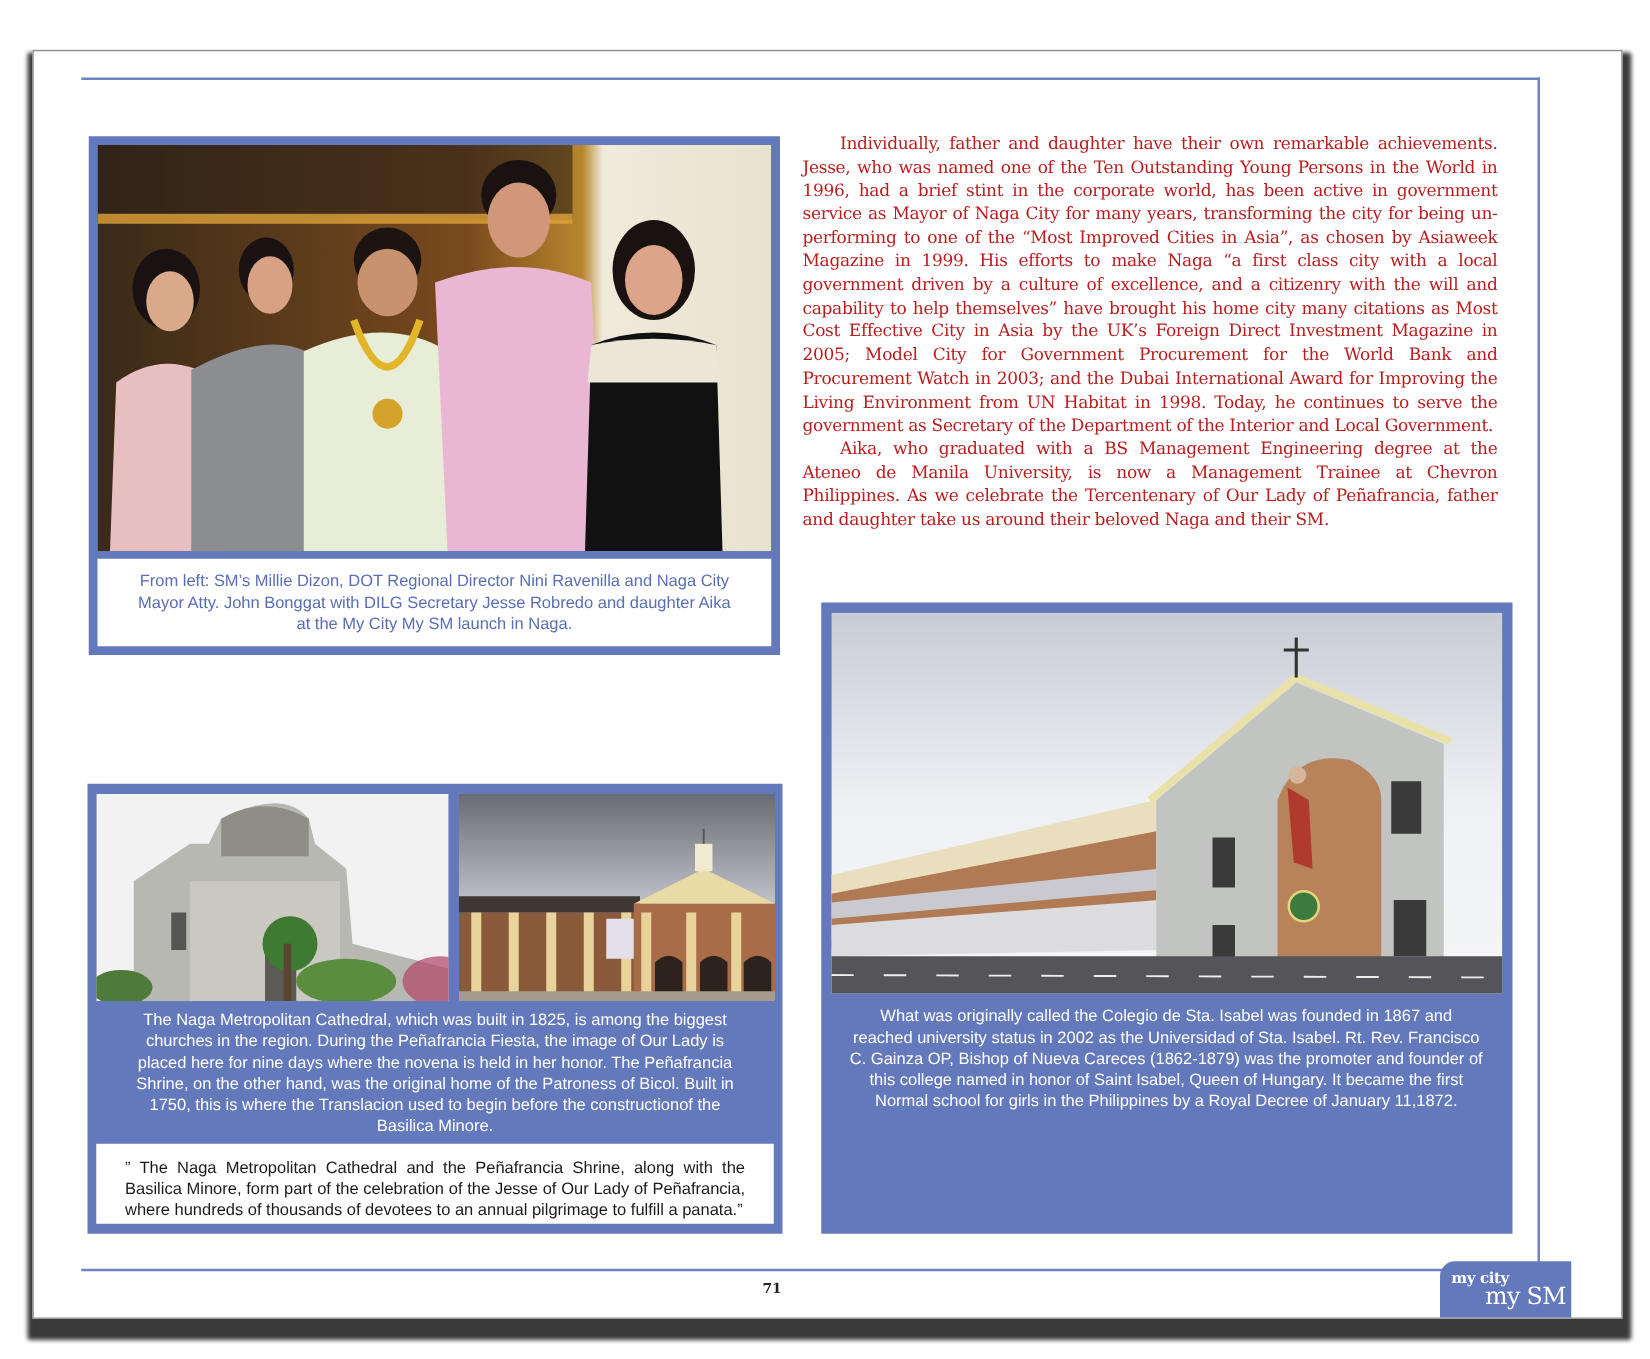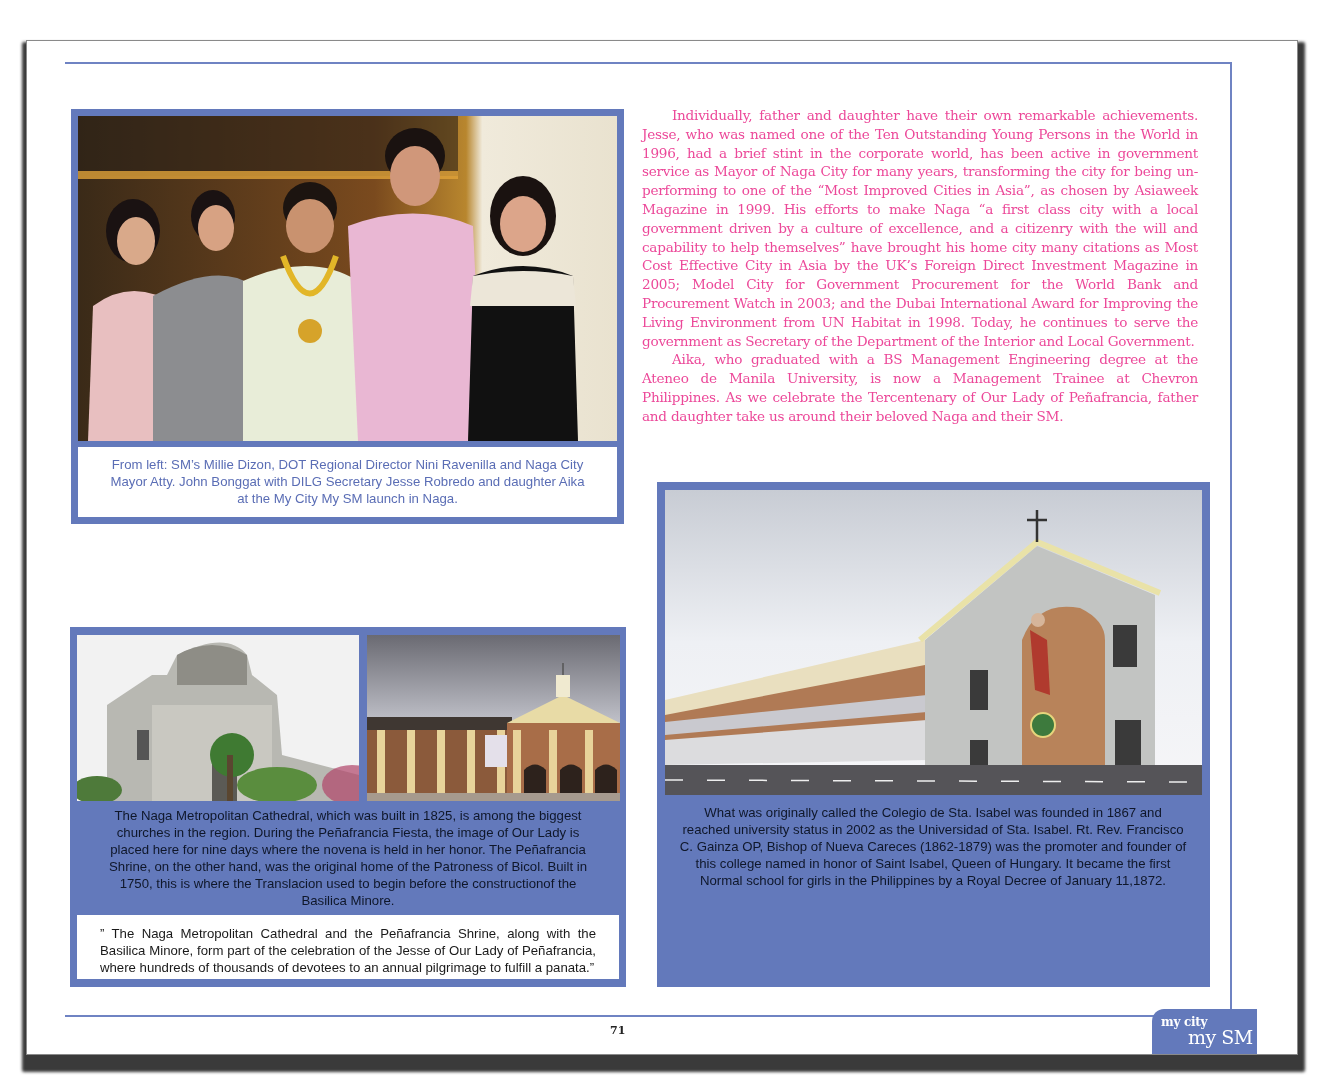--- a/index.html
+++ b/index.html
@@ -10,30 +10,30 @@
   .sheet-shadow { position: absolute; left: 22px; top: 42px; width: 1283px; height: 1030px; background: #3a3a3a; border-radius: 2px; filter: blur(1.5px); }
   .sheet { position: absolute; left: 26px; top: 40px; width: 1272px; height: 1015px; background: #ffffff; border: 1px solid #8a8a8a; }
 
   
   .rule { position: absolute; background: #6f83c3; }
   .rule-top { left: 65px; top: 62px; width: 1167px; height: 2px; }
   .rule-right { left: 1230px; top: 62px; width: 2px; height: 950px; }
   .rule-bottom { left: 65px; top: 1015px; width: 1090px; height: 2px; }
 
   
-  .article { position: absolute; left: 642px; top: 106px; width: 556px; font-family: "DejaVu Serif", serif; font-size: 13.6px; line-height: 18.8px; color: #ec4899; text-align: justify; letter-spacing: -0.25px; }
+  .article { position: absolute; left: 642px; top: 106px; width: 556px; font-family: "DejaVu Serif", serif; font-size: 13.6px; line-height: 18.8px; color: #b91c1c; text-align: justify; letter-spacing: -0.25px; }
   .article p { text-indent: 30px; }
 
   
   .frame { position: absolute; background: #6379bb; }
   .photo { position: absolute; overflow: hidden; }
 
   
   .caption-white { position: absolute; background: #ffffff; font-family: "Liberation Sans", sans-serif; font-size: 13.2px; line-height: 17px; text-align: center; color: #5a6db5; padding-top: 9px; }
-  .caption-blue { position: absolute; font-family: "Liberation Sans", sans-serif; font-size: 13.2px; line-height: 17px; text-align: center; color: #0f172a; }
+  .caption-blue { position: absolute; font-family: "Liberation Sans", sans-serif; font-size: 13.2px; line-height: 17px; text-align: center; color: #ffffff; }
   .quote-box { position: absolute; background: #ffffff; font-family: "Liberation Sans", sans-serif; font-size: 13.2px; line-height: 17px; color: #1a1a1a; }
 
   
   .page-number { position: absolute; left: 610px; top: 1024px; width: 26px; text-align: left; font-family: "DejaVu Serif", serif; font-weight: bold; font-size: 11px; color: #222; }
   .logo { position: absolute; left: 1152px; top: 1009px; width: 105px; height: 45px; background: #6379bb; border-top-left-radius: 12px; color: #fff; font-family: "DejaVu Serif", serif; }
   .logo .l1 { position: absolute; left: 9px; top: 6px; font-size: 12px; font-weight: bold; letter-spacing: -0.3px; }
   .logo .l2 { position: absolute; left: 36px; top: 17px; font-size: 19px; letter-spacing: -0.5px; text-align: center; }
 </style>
 </head>
 <body>

